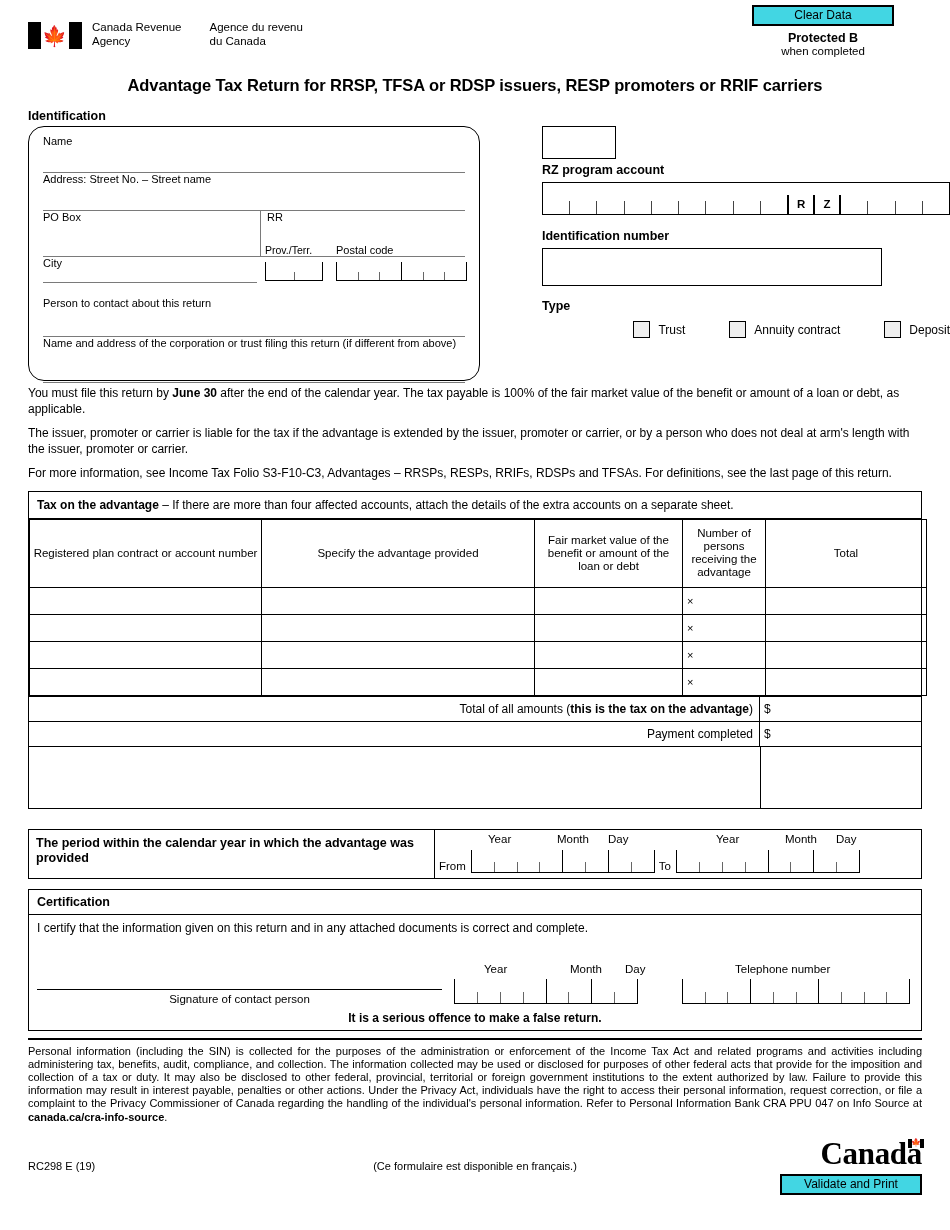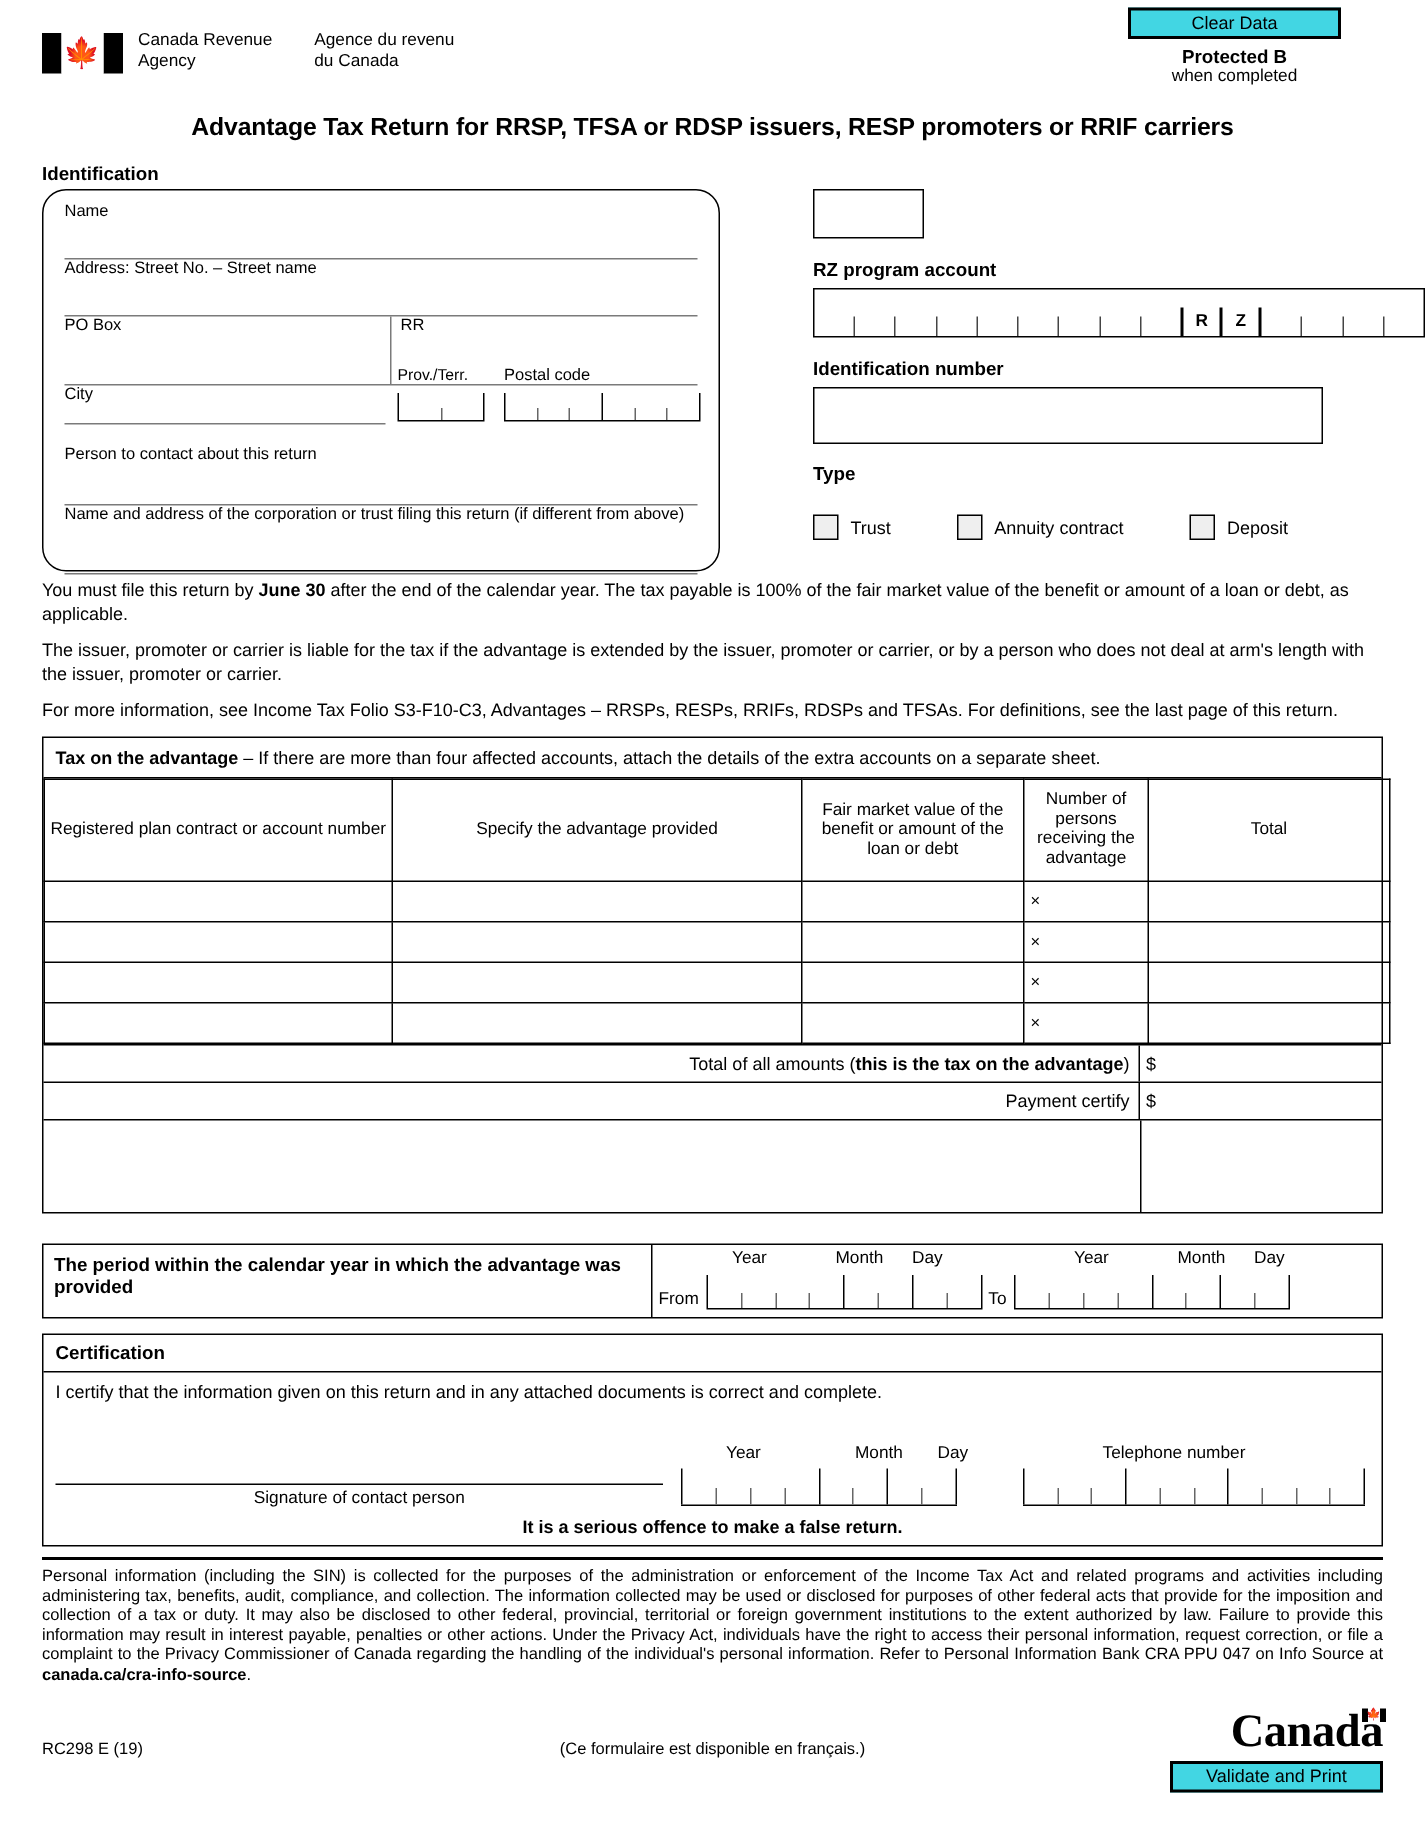--- a/index.html
+++ b/index.html
@@ -61,21 +61,21 @@
   .rightcol { position: absolute; left: 514px; top: 0; width: 408px; }
   .rc-lab { font-size: 12.5px; font-weight: bold; margin-bottom: 5px; }
   .taxyear-box { width: 74px; height: 33px; border: 1.5px solid #000; }
   .rz-box { border: 1.5px solid #000; height: 33px; display: flex; align-items: flex-end; }
   .rz-box .seg { flex: 1; border-left: 1.1px solid #444; height: 13px; }
   .rz-box .seg.f { border-left: none; }
   .rz-box .seg.hv { border-left: 2px solid #000; height: 19px; }
   .rz-box .rzl { width: 26px; border-left: 2px solid #000; height: 19px; text-align: center;
                  font-weight: bold; font-size: 11.5px; line-height: 19px; }
   .idnum-box { width: 340px; height: 38px; border: 1.5px solid #000; }
-  .type-row { display: flex; align-items: center; margin-top: 20px; }
+  .type-row { display: flex; align-items: center; margin-top: 8px; justify-content: flex-end; }
   .type-row .cbx { width: 17px; height: 17px; border: 1.6px solid #000; background: #efefef; }
   .type-row .tl { font-size: 12px; margin: 0 44px 0 8px; }
 
   
   p.body { font-size: 12px; line-height: 15.5px; margin: 0 0 9px 0; }
 
   
   .tblbox { border: 1.5px solid #000; margin-top: 6px; }
   .tbl-head { padding: 6px 8px; font-size: 12px; border-bottom: 1.3px solid #000; }
   table.adv { width: 100%; border-collapse: collapse; table-layout: fixed; }
@@ -199,21 +199,21 @@
         <div class="lbl">Person to contact about this return</div>
       </div>
       <div class="fld idrow-corp rule">
         <div class="lbl">Name and address of the corporation or trust filing this return (if different from above)</div>
       </div>
     </div>
 
     <div class="rightcol">
       <div class="taxyear-box"></div>
 
-      <div class="rc-lab" style="margin-top:14px;">RZ program account</div>
+      <div class="rc-lab" style="margin-top:4px;">RZ program account</div>
       <div class="rz-box" id="rz-box">
           <div class="seg f"></div>
           <div class="seg"></div>
           <div class="seg"></div>
           <div class="seg"></div>
           <div class="seg"></div>
           <div class="seg"></div>
           <div class="seg"></div>
           <div class="seg"></div>
           <div class="seg"></div>
@@ -291,21 +291,21 @@
           </tr>
         </tbody>
     </table>
     <div class="totrow">
       <div class="lab">
         <span>Total of all amounts (</span><b class="nb">this is the tax on the advantage</b><span>)</span>
       </div>
       <div class="dol"><span>$</span></div>
     </div>
     <div class="totrow">
-      <div class="lab">Payment certify</div>
+      <div class="lab">Payment completed</div>
       <div class="dol"><span>$</span></div>
     </div>
     <div class="tailbox">
       <div class="l"></div>
       <div class="r"></div>
     </div>
   </div>
 
   <div class="periodbox">
     <div class="ptext">The period within the calendar year in which the advantage was provided</div>

